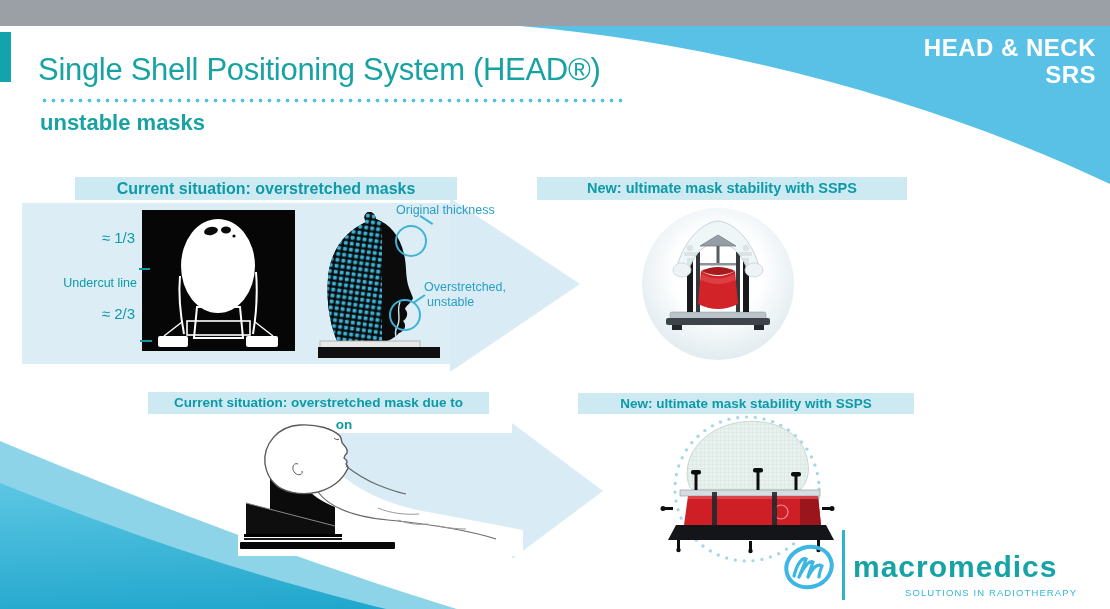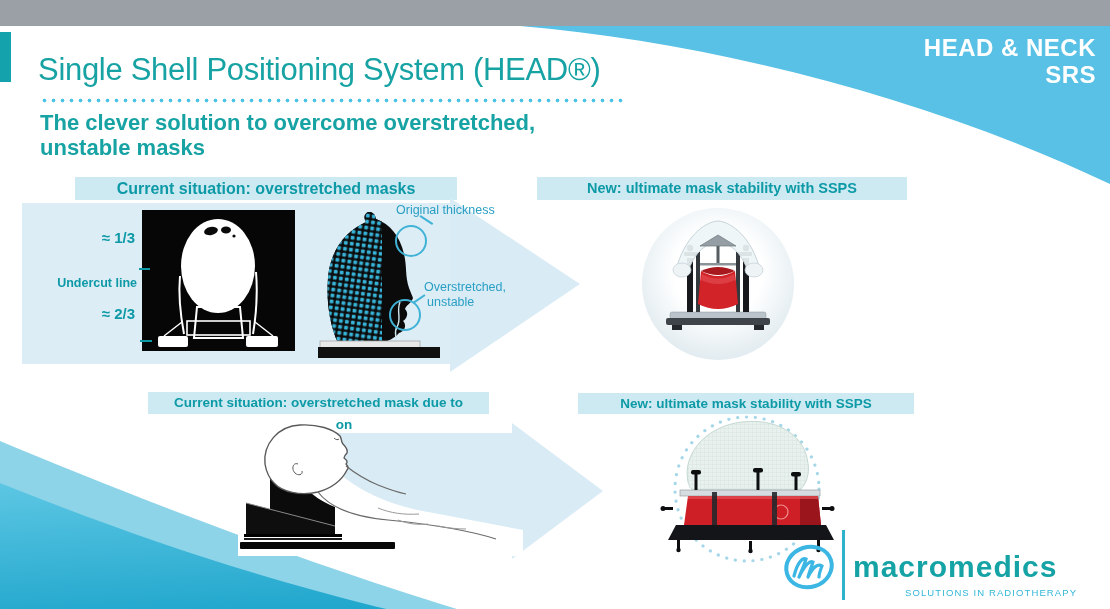--- a/index.html
+++ b/index.html
@@ -17,21 +17,21 @@
       background-size:9px 5px;background-repeat:repeat-x;}
   #subtitle{left:40px;top:84px;font-size:22px;font-weight:bold;color:#17a2a3;line-height:25px;}
   
   .bar{background:#cdeaf3;color:#0d9aa6;font-weight:bold;text-align:center;}
   #bar-r1-left{left:75px;top:151px;width:382px;height:23px;line-height:23px;font-size:16px;}
   #bar-r1-right{left:537px;top:151px;width:370px;height:23px;line-height:23px;font-size:14.5px;}
   #bar-r2-left{left:148px;top:366px;width:341px;height:22px;line-height:22px;font-size:13.5px;}
   #bar-r2-right{left:578px;top:367px;width:336px;height:21px;line-height:21px;font-size:13.5px;}
   
   #panel1{left:22px;top:177px;width:434px;height:161px;background:#dcedf6;}
-  .lbl{color:#0d9aa6;font-weight:bold;text-align:right;z-index:4;}
+  .lbl{color:#0d9aa6;font-weight:normal;text-align:right;z-index:4;}
   #lbl-frac-top{left:30px;top:203px;width:105px;font-size:15px;}
   #lbl-undercut{left:20px;top:250px;width:117px;font-size:12.5px;}
   #lbl-frac-bottom{left:30px;top:279px;width:105px;font-size:15px;}
   #lbl-mech{left:14px;top:301px;width:124px;font-size:12.5px;line-height:14px;}
   .tick{background:#0d9aa6;height:1.5px;z-index:4;}
   #tick-undercut{left:139px;top:242px;width:11px;}
   #tick-mech{left:140px;top:314px;width:12px;}
   .callout{color:#2a9fc4;font-weight:normal;font-size:12.5px;z-index:5;}
   #co-original{left:396px;top:177px;}
   #co-overstretched{left:424px;top:254px;line-height:15px;}
@@ -73,21 +73,20 @@
   <div id="corner-bar" class="abs"></div>
 
   <div id="badge" class="abs">
     <div>HEAD &amp; NECK</div>
     <div>SRS</div>
   </div>
 
   <div id="page-title" class="abs">Single Shell Positioning System (HEAD®)</div>
   <div id="title-dots" class="abs"></div>
   <div id="subtitle" class="abs">
-    <div>The clever solution to overcome overstretched,</div>
     <div>unstable masks</div>
   </div>
 
   <div id="bar-r1-left" class="abs bar">Current situation: overstretched masks</div>
   <div id="bar-r1-right" class="abs bar">New: ultimate mask stability with SSPS</div>
 
   <div id="panel1" class="abs z1"></div>
 
   <svg class="abs z1" style="left:450px;top:171px" width="132" height="176" viewBox="0 0 132 176">
     <polygon points="0,1 0,175 130,87" fill="#d9ecf6"></polygon>

